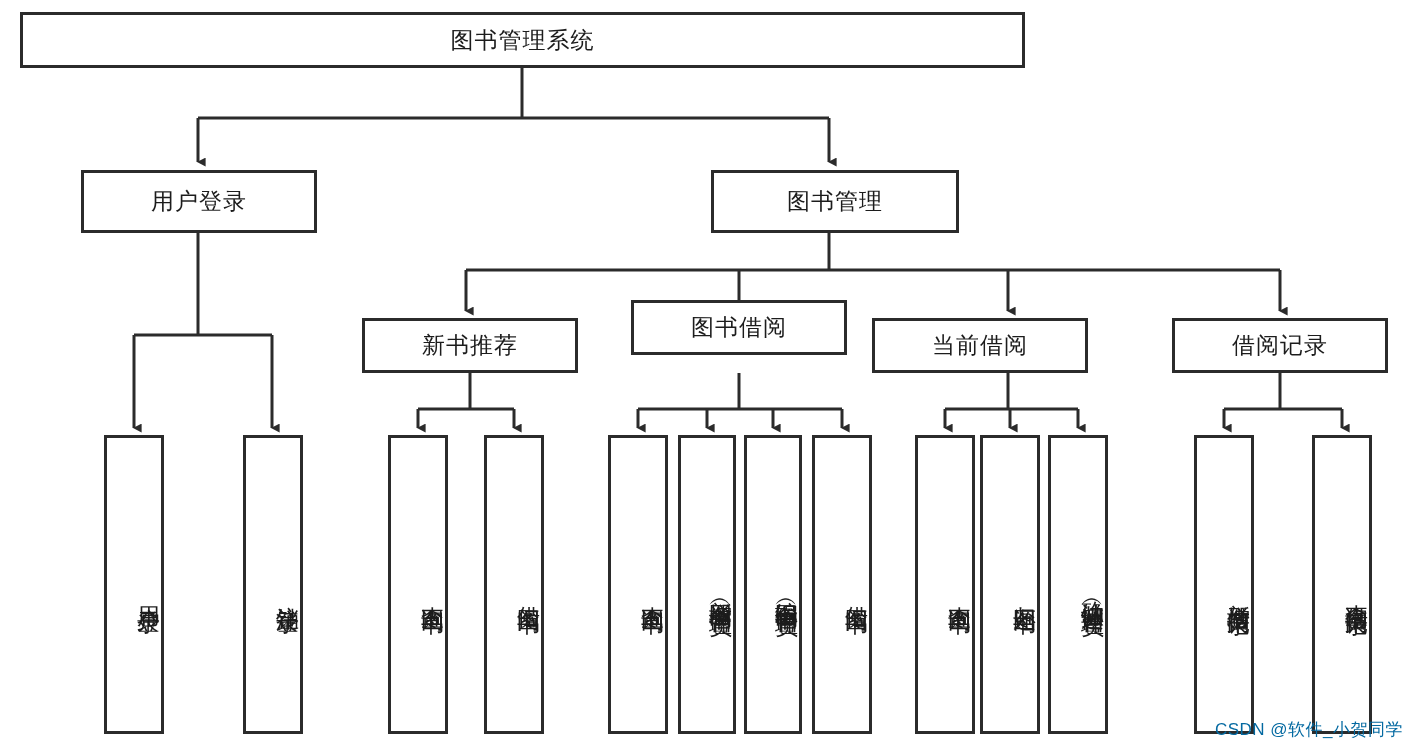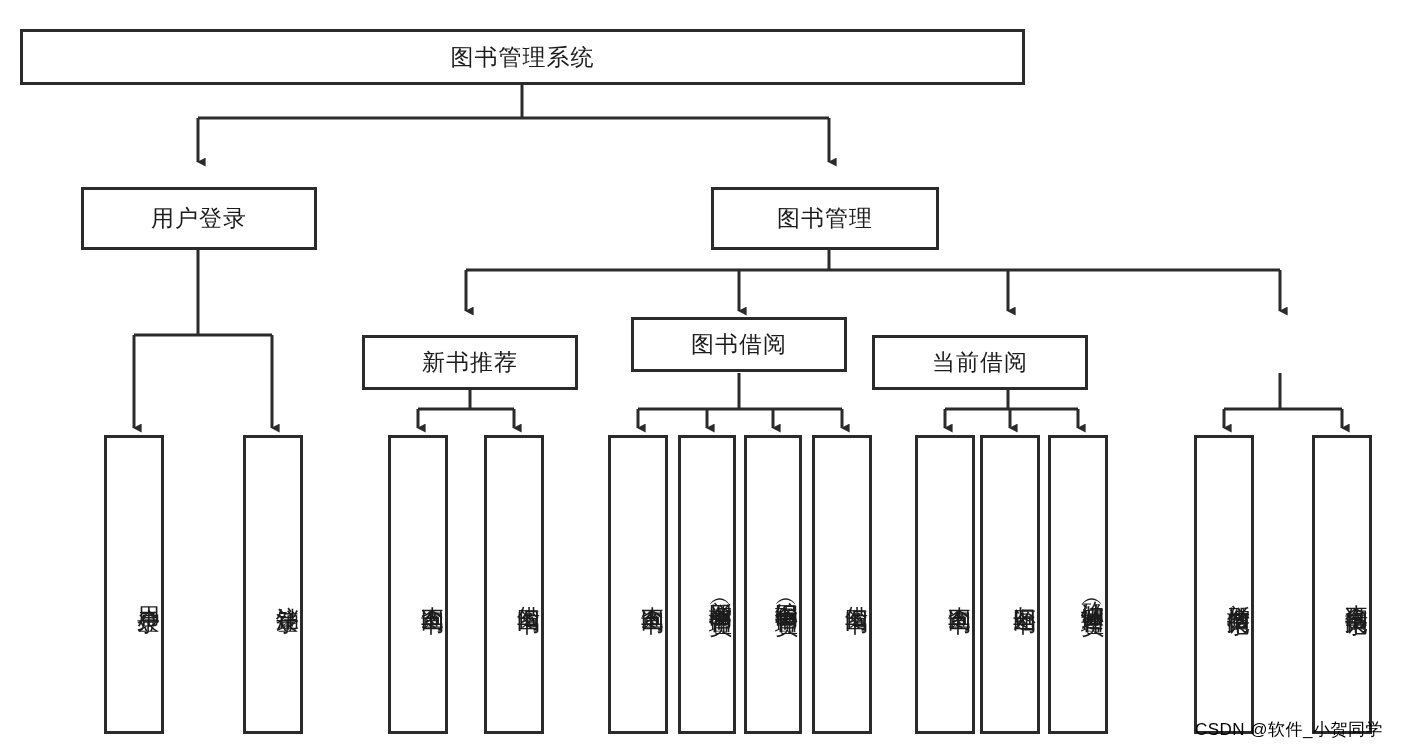--- a/index.html
+++ b/index.html
@@ -17,45 +17,44 @@
     border:3px solid #2b2b2b;
     display:flex;
     align-items:center;
     justify-content:center;
     color:#1c1c1c;
   }
   .node.h{
     font-size:23px;
     letter-spacing:1px;
     line-height:1.15;
-    margin-top:17px;
   }
   .node.v{
     writing-mode:vertical-rl;
     text-orientation:upright;
     font-size:23px;
     letter-spacing:2px;
     padding-top:14px;
     align-items:flex-start;
     justify-content:center;
   }
   .node.v .txt{
     writing-mode:vertical-rl;
     text-orientation:upright;
     white-space:pre;
     line-height:1.05;
   }
   .node.h .txt{white-space:pre;}
 
   #watermark{
     position:absolute;
-    right:22px;
+    right:2px;
     bottom:6px;
     font-size:17px;
-    color:#000000;
+    color:#0369a1;
     letter-spacing:0.5px;
     white-space:pre;
     pointer-events:none;
   }
 </style>
 </head>
 <body>
 
 <div id="stage">
 
@@ -113,32 +112,35 @@
     </g>
   </svg>
 
   <div class="node h" style="left: 20px; top: 12px; width: 1005px; height: 56px;">
     <span class="txt">图书管理系统</span>
   </div>
 
   <div class="node h" style="left: 81px; top: 170px; width: 236px; height: 63px;">
     <span class="txt">用户登录</span>
   </div>
-  <div class="node h" style="left: 711px; top: 170px; width: 228px; height: 63px;">
+  <div class="node h" style="left: 711px; top: 170px; width: 248px; height: 63px;">
     <span class="txt">图书管理</span>
   </div>
 
   <div class="node h" style="left: 362px; top: 318px; width: 216px; height: 55px; justify-content: center;">
     <span class="txt">新书推荐</span>
   </div>
   <div class="node h" style="left: 631px; top: 300px; width: 216px; height: 55px;">
     <span class="txt">图书借阅</span>
   </div>
   <div class="node h" style="left: 872px; top: 318px; width: 216px; height: 55px;">
     <span class="txt">当前借阅</span>
+  </div>
+  <div class="node h" style="left: 1172px; top: 318px; width: 216px; height: 55px;">
+    <span class="txt">借阅记录</span>
   </div>
 
   <div class="node v" style="left: 104px; top: 435px; width: 60px; height: 299px;">
     <span class="txt">用户登录</span>
   </div>
   <div class="node v" style="left: 243px; top: 435px; width: 60px; height: 299px;">
     <span class="txt">注销登录</span>
   </div>
   <div class="node v" style="left: 388px; top: 435px; width: 60px; height: 299px;">
     <span class="txt">查询图书</span>

